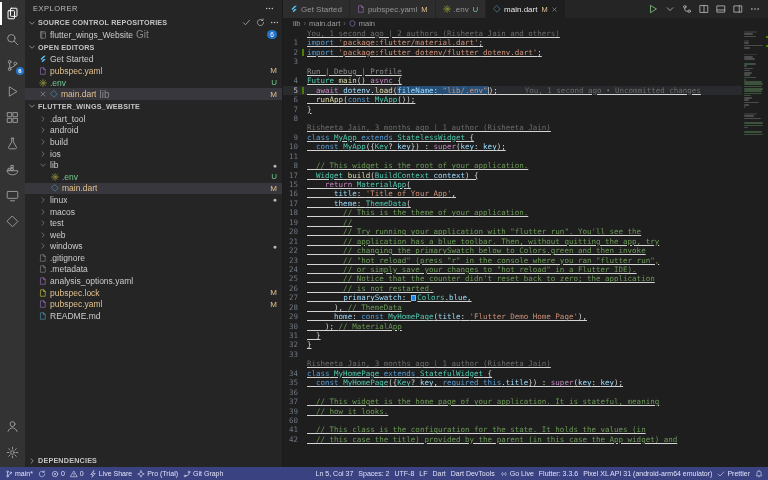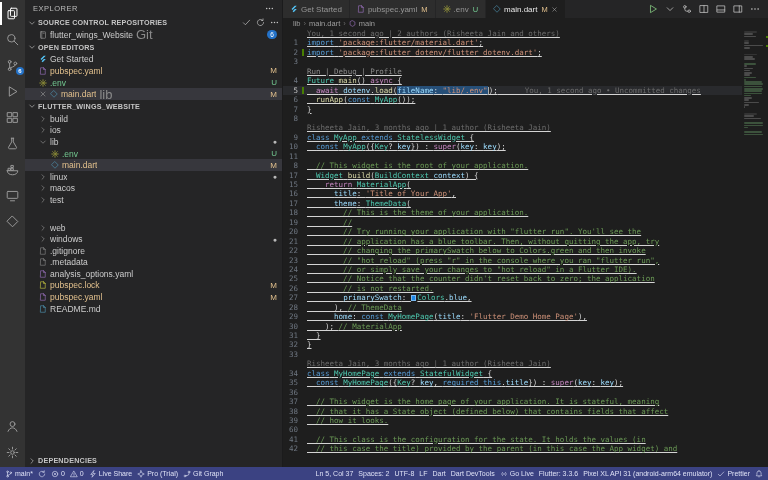--- a/index.html
+++ b/index.html
@@ -19,21 +19,21 @@
   .sidebar{width:258px;background:#252526;display:flex;flex-direction:column;font-size:8.5px;color:#cccccc;min-height:0;flex:none;border-right:1px solid #1b1b1c;}
   .sb-title{height:16px;display:flex;align-items:center;justify-content:space-between;padding:0 8px;font-size:7.5px;color:#bbbbbb;letter-spacing:.5px;}
   .sec-h{height:13px;display:flex;align-items:center;gap:2px;padding:0 3px;font-weight:700;font-size:7.2px;color:#c5c5c5;letter-spacing:.2px;cursor:pointer;}
   .sec-h .ic{width:8px;height:8px;color:#cccccc;}
   .h-actions{margin-left:auto;display:flex;gap:5px;align-items:center;}
   .h-actions .ic{width:9px;height:9px;color:#c5c5c5;}
   .row{height:11.6px;display:flex;align-items:center;gap:3px;padding-left:14px;padding-right:5px;cursor:pointer;white-space:nowrap;}
   .row .ic{width:8px;height:8px;}
   .row.selected{background:#37373d;}
   .row .label{overflow:hidden;text-overflow:ellipsis;}
-  .row .detail{color:#8a8a8a;font-size:13px;}
+  .row .detail{color:#8a8a8a;font-size:10px;}
   .row .git-letter{margin-left:auto;font-size:8px;}
   .row .dot{margin-left:auto;color:#b9b9b9;font-size:7px;line-height:7px;}
   .gl-mod{color:#e2c08d}.gl-unt{color:#73c991}
   .name-mod{color:#e2c08d}.name-unt{color:#73c991}
   .scm-badge-pill{margin-left:auto;background:#2472c8;color:#fff;font-size:6.5px;min-width:10px;height:9px;line-height:9px;border-radius:5px;text-align:center;padding:0 2px;}
   .spacer{flex:1;}
 
   
   .ic{display:inline-flex;flex:none;}
   .ic svg{width:100%;height:100%;display:block;}
@@ -298,20 +298,36 @@
           </span>
         <span>FLUTTER_WINGS_WEBSITE</span>
       </header>
       <div id="tree">
           <div class="row" style="padding-left: 14px;">
             <span class="ic dim">
               <svg viewBox="0 0 16 16" fill="none" stroke="currentColor" stroke-width="1.2" stroke-linecap="round" stroke-linejoin="round">
                 <path d="M6 3.5L10.5 8 6 12.5"></path>
               </svg>
             </span>
+            <span class="label">.dart_tool</span>
+          </div>
+          <div class="row" style="padding-left: 14px;">
+            <span class="ic dim">
+              <svg viewBox="0 0 16 16" fill="none" stroke="currentColor" stroke-width="1.2" stroke-linecap="round" stroke-linejoin="round">
+                <path d="M6 3.5L10.5 8 6 12.5"></path>
+              </svg>
+            </span>
+            <span class="label">android</span>
+          </div>
+          <div class="row" style="padding-left: 14px;">
+            <span class="ic dim">
+              <svg viewBox="0 0 16 16" fill="none" stroke="currentColor" stroke-width="1.2" stroke-linecap="round" stroke-linejoin="round">
+                <path d="M6 3.5L10.5 8 6 12.5"></path>
+              </svg>
+            </span>
             <span class="label">build</span>
           </div>
           <div class="row" style="padding-left: 14px;">
             <span class="ic dim">
               <svg viewBox="0 0 16 16" fill="none" stroke="currentColor" stroke-width="1.2" stroke-linecap="round" stroke-linejoin="round">
                 <path d="M6 3.5L10.5 8 6 12.5"></path>
               </svg>
             </span>
             <span class="label">ios</span>
           </div>
@@ -361,21 +377,21 @@
             <span class="label">macos</span>
           </div>
           <div class="row" style="padding-left: 14px;">
             <span class="ic dim">
               <svg viewBox="0 0 16 16" fill="none" stroke="currentColor" stroke-width="1.2" stroke-linecap="round" stroke-linejoin="round">
                 <path d="M6 3.5L10.5 8 6 12.5"></path>
               </svg>
             </span>
             <span class="label">test</span>
           </div>
-          <div class="row" style="padding-left: 14px; margin-top: 16px;">
+          <div class="row" style="padding-left: 14px;">
             <span class="ic dim">
               <svg viewBox="0 0 16 16" fill="none" stroke="currentColor" stroke-width="1.2" stroke-linecap="round" stroke-linejoin="round">
                 <path d="M6 3.5L10.5 8 6 12.5"></path>
               </svg>
             </span>
             <span class="label">web</span>
           </div>
           <div class="row" style="padding-left: 14px;">
             <span class="ic dim">
               <svg viewBox="0 0 16 16" fill="none" stroke="currentColor" stroke-width="1.2" stroke-linecap="round" stroke-linejoin="round">
@@ -593,21 +609,20 @@
             <div class="code-line"><span class="ln">29</span><span class="lt"><span class="tk-pl">      </span><span class="tk-vr">home</span><span class="tk-pl">: </span><span class="tk-kw">const</span><span class="tk-pl"> </span><span class="tk-ty">MyHomePage</span><span class="tk-pl">(</span><span class="tk-vr">title</span><span class="tk-pl">: </span><span class="tk-st">'Flutter Demo Home Page'</span><span class="tk-pl">),</span></span></div>
             <div class="code-line"><span class="ln">30</span><span class="lt"><span class="tk-pl">    ); </span><span class="tk-cm">// MaterialApp</span></span></div>
             <div class="code-line"><span class="ln">31</span><span class="lt"><span class="tk-pl">  }</span></span></div>
             <div class="code-line"><span class="ln">32</span><span class="lt"><span class="tk-pl">}</span></span></div>
             <div class="code-line"><span class="ln">33</span><span class="lt"></span></div>
             <div class="code-line"><span class="ln"></span><span class="lt"><span class="tk-gr">Risheeta Jain, 3 months ago | 1 author (Risheeta Jain)</span></span></div>
             <div class="code-line"><span class="ln">34</span><span class="lt"><span class="tk-kw">class</span><span class="tk-pl"> </span><span class="tk-ty">MyHomePage</span><span class="tk-pl"> </span><span class="tk-kw">extends</span><span class="tk-pl"> </span><span class="tk-ty">StatefulWidget</span><span class="tk-pl"> {</span></span></div>
             <div class="code-line"><span class="ln">35</span><span class="lt"><span class="tk-pl">  </span><span class="tk-kw">const</span><span class="tk-pl"> </span><span class="tk-ty">MyHomePage</span><span class="tk-pl">({</span><span class="tk-ty">Key</span><span class="tk-pl">? </span><span class="tk-vr">key</span><span class="tk-pl">, </span><span class="tk-kw">required</span><span class="tk-pl"> </span><span class="tk-kw">this</span><span class="tk-pl">.</span><span class="tk-vr">title</span><span class="tk-pl">}) : </span><span class="tk-ct">super</span><span class="tk-pl">(</span><span class="tk-vr">key</span><span class="tk-pl">: </span><span class="tk-vr">key</span><span class="tk-pl">);</span></span></div>
             <div class="code-line"><span class="ln">36</span><span class="lt"></span></div>
             <div class="code-line"><span class="ln">37</span><span class="lt"><span class="tk-cm">  // This widget is the home page of your application. It is stateful, meaning</span></span></div>
-            <div class="code-line"><span class="ln">38</span><span class="lt"><span class="tk-cm">  // that it has a State object (defined below) that contains fields that affect</span></span></div>
             <div class="code-line"><span class="ln">39</span><span class="lt"><span class="tk-cm">  // how it looks.</span></span></div>
             <div class="code-line"><span class="ln">60</span><span class="lt"></span></div>
             <div class="code-line"><span class="ln">41</span><span class="lt"><span class="tk-cm">  // This class is the configuration for the state. It holds the values (in</span></span></div>
             <div class="code-line"><span class="ln">42</span><span class="lt"><span class="tk-cm">  // this case the title) provided by the parent (in this case the App widget) and</span></span></div>
           </div>
         <div class="minimap" id="minimap" style="position:absolute;">
             <div class="mm-line mm-g" style="width: 13px;"></div>
             <div class="mm-line" style="width: 9px;"></div>
             <div class="mm-line" style="width: 12px;"></div>
             <div class="ov" style="top: 6.6px;"></div>

